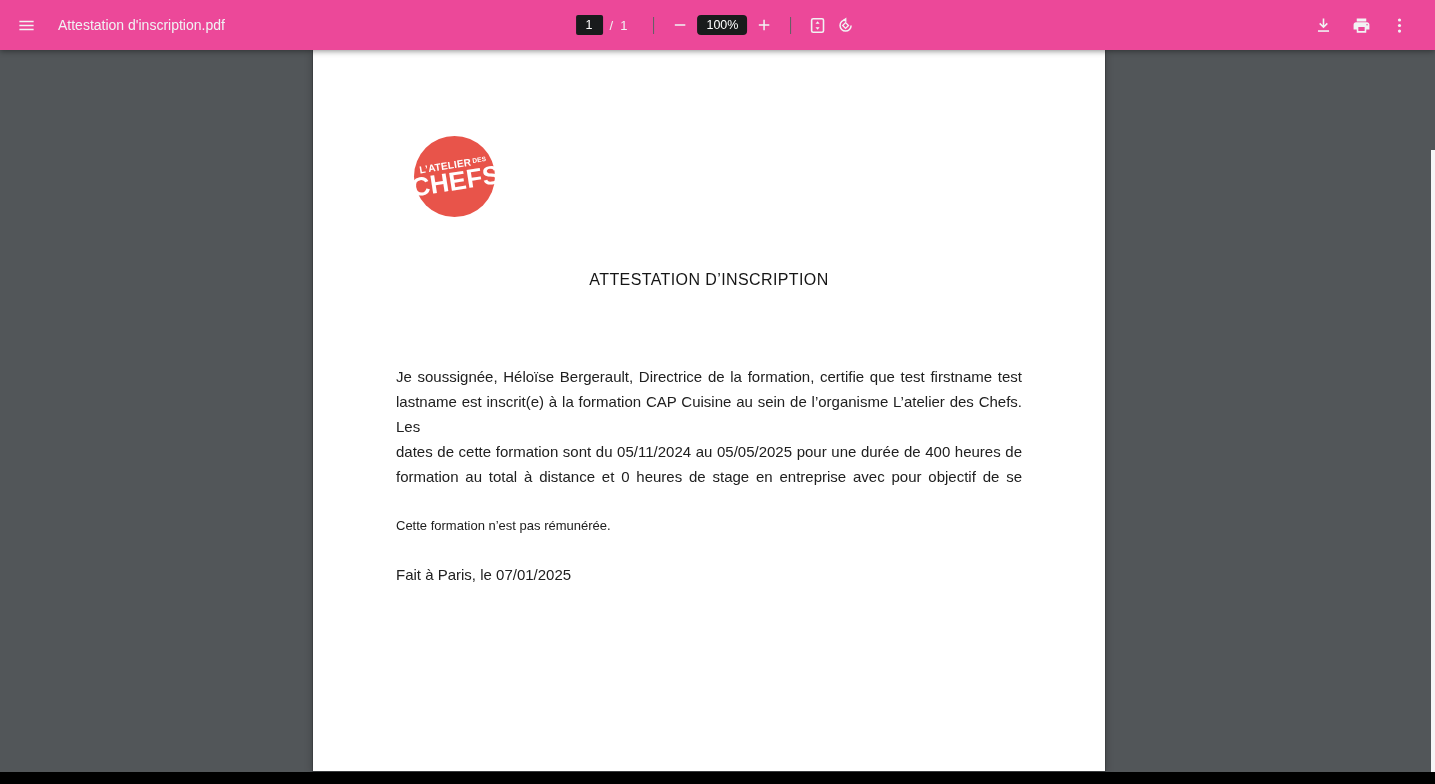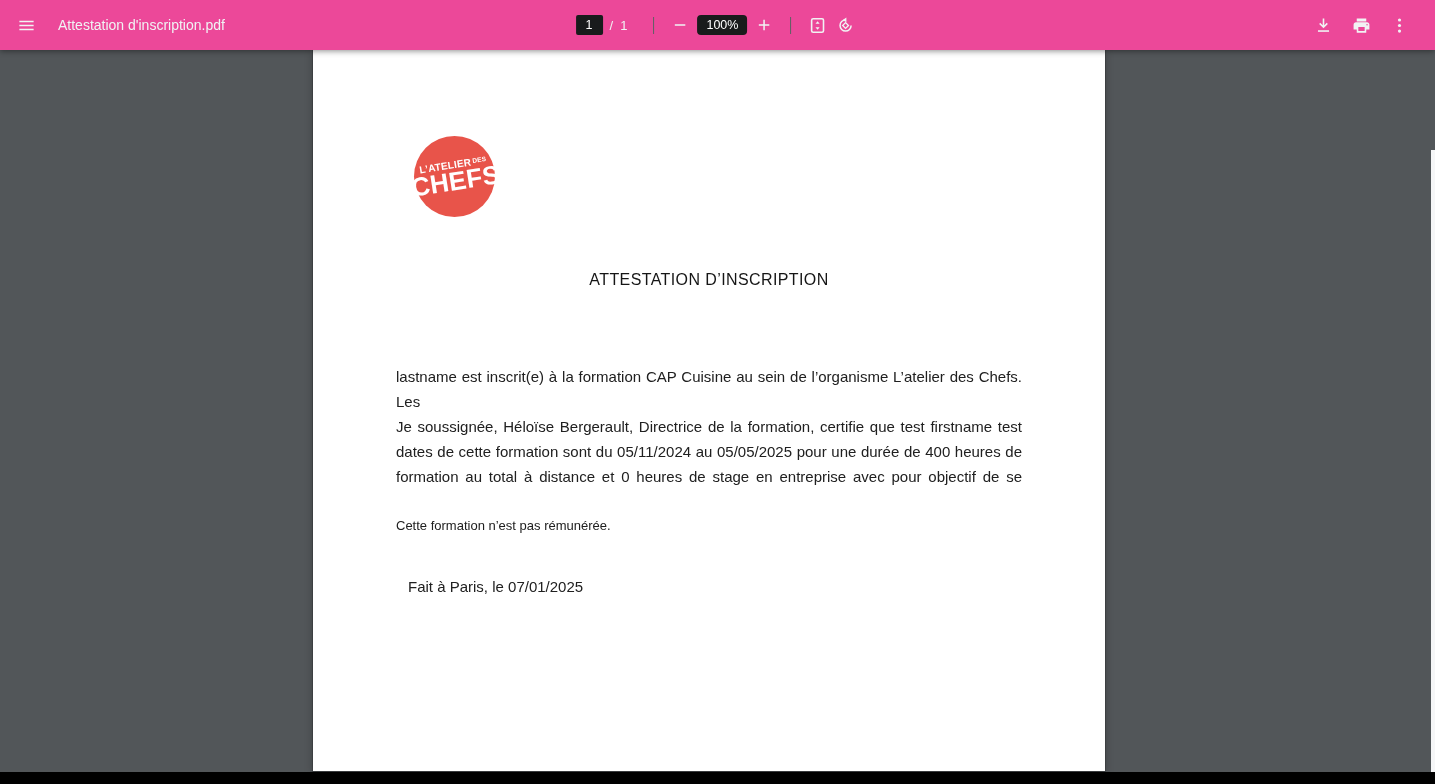--- a/index.html
+++ b/index.html
@@ -68,21 +68,21 @@
   
   .cert-title {
     position: absolute; top: 221px; left: 0; width: 100%; margin: 0;
     text-align: center; font-size: 16px; font-weight: 500; letter-spacing: 0.4px;
     color: #161616;
   }
   .cert-body { position: absolute; top: 314px; left: 83px; width: 626px; font-size: 15px; line-height: 25px; color: #202020; }
   .cert-body .line { text-align: justify; text-align-last: justify; }
   .cert-body .line.last { text-align: left; text-align-last: left; }
   .cert-note { position: absolute; top: 468px; left: 83px; margin: 0; font-size: 13px; color: #202020; }
-  .cert-date { position: absolute; top: 516px; left: 83px; margin: 12px; font-size: 15px; color: #202020; text-align: center; }
+  .cert-date { position: absolute; top: 516px; left: 83px; margin: 0; font-size: 15px; color: #202020; text-align: center; }
 
   
   .scrollbar-thumb { position: absolute; right: 0; top: 100px; width: 4px; height: 622px; background: #f5f6f7; }
 
   
   .bottom-strip { position: absolute; left: 0; right: 0; bottom: 0; height: 12px; background: #000; }
 </style>
 </head>
 <body>
 
@@ -179,22 +179,22 @@
           <div class="logo-top">
             <span>L’ATELIER</span><span class="des">DES</span>
           </div>
           <div class="logo-main">CHEFS</div>
         </div>
       </div>
 
       <h1 class="cert-title">ATTESTATION D’INSCRIPTION</h1>
 
       <div class="cert-body">
+        <div class="line">Je soussignée, Héloïse Bergerault, Directrice de la formation, certifie que test firstname test</div>
         <div class="line">lastname est inscrit(e) à la formation CAP Cuisine au sein de l’organisme L’atelier des Chefs. Les</div>
-        <div class="line">Je soussignée, Héloïse Bergerault, Directrice de la formation, certifie que test firstname test</div>
         <div class="line">dates de cette formation sont du 05/11/2024 au 05/05/2025 pour une durée de 400 heures de</div>
         <div class="line">formation au total à distance et 0 heures de stage en entreprise avec pour objectif de se</div>
       </div>
 
       <p class="cert-note">Cette formation n’est pas rémunérée.</p>
       <p class="cert-date">Fait à Paris, le 07/01/2025</p>
 
     </div>
 
     <div class="scrollbar-thumb"></div>

